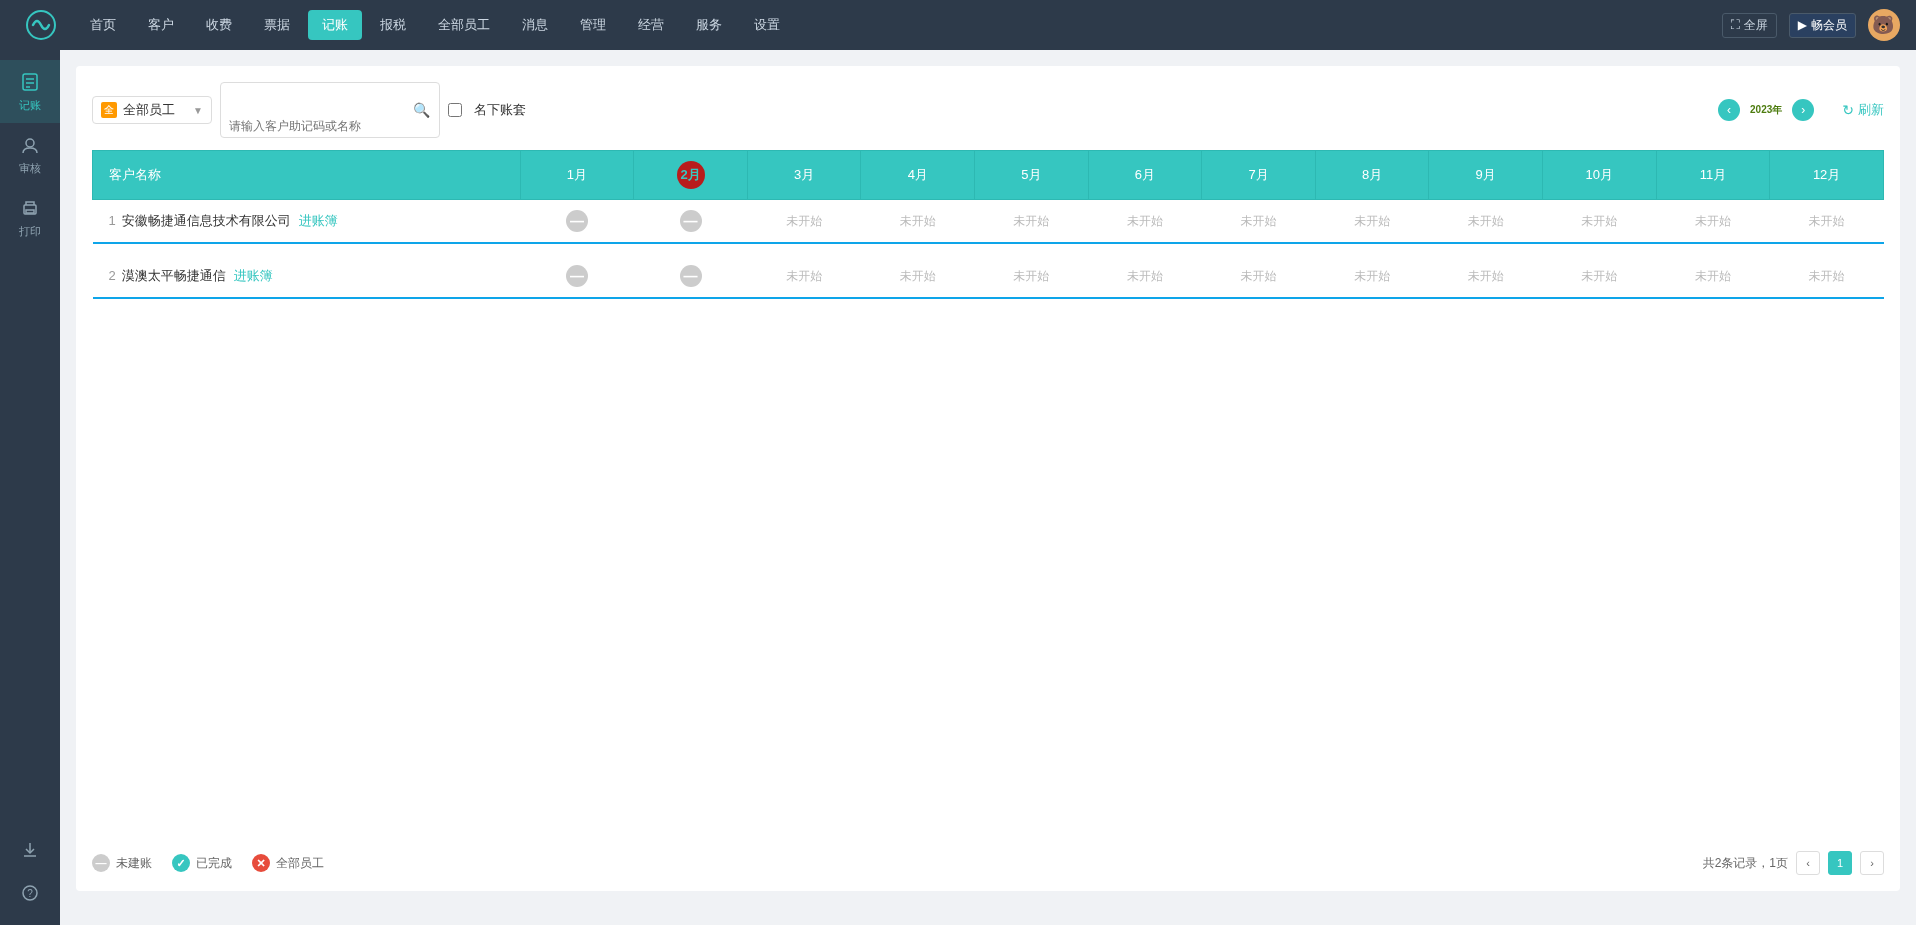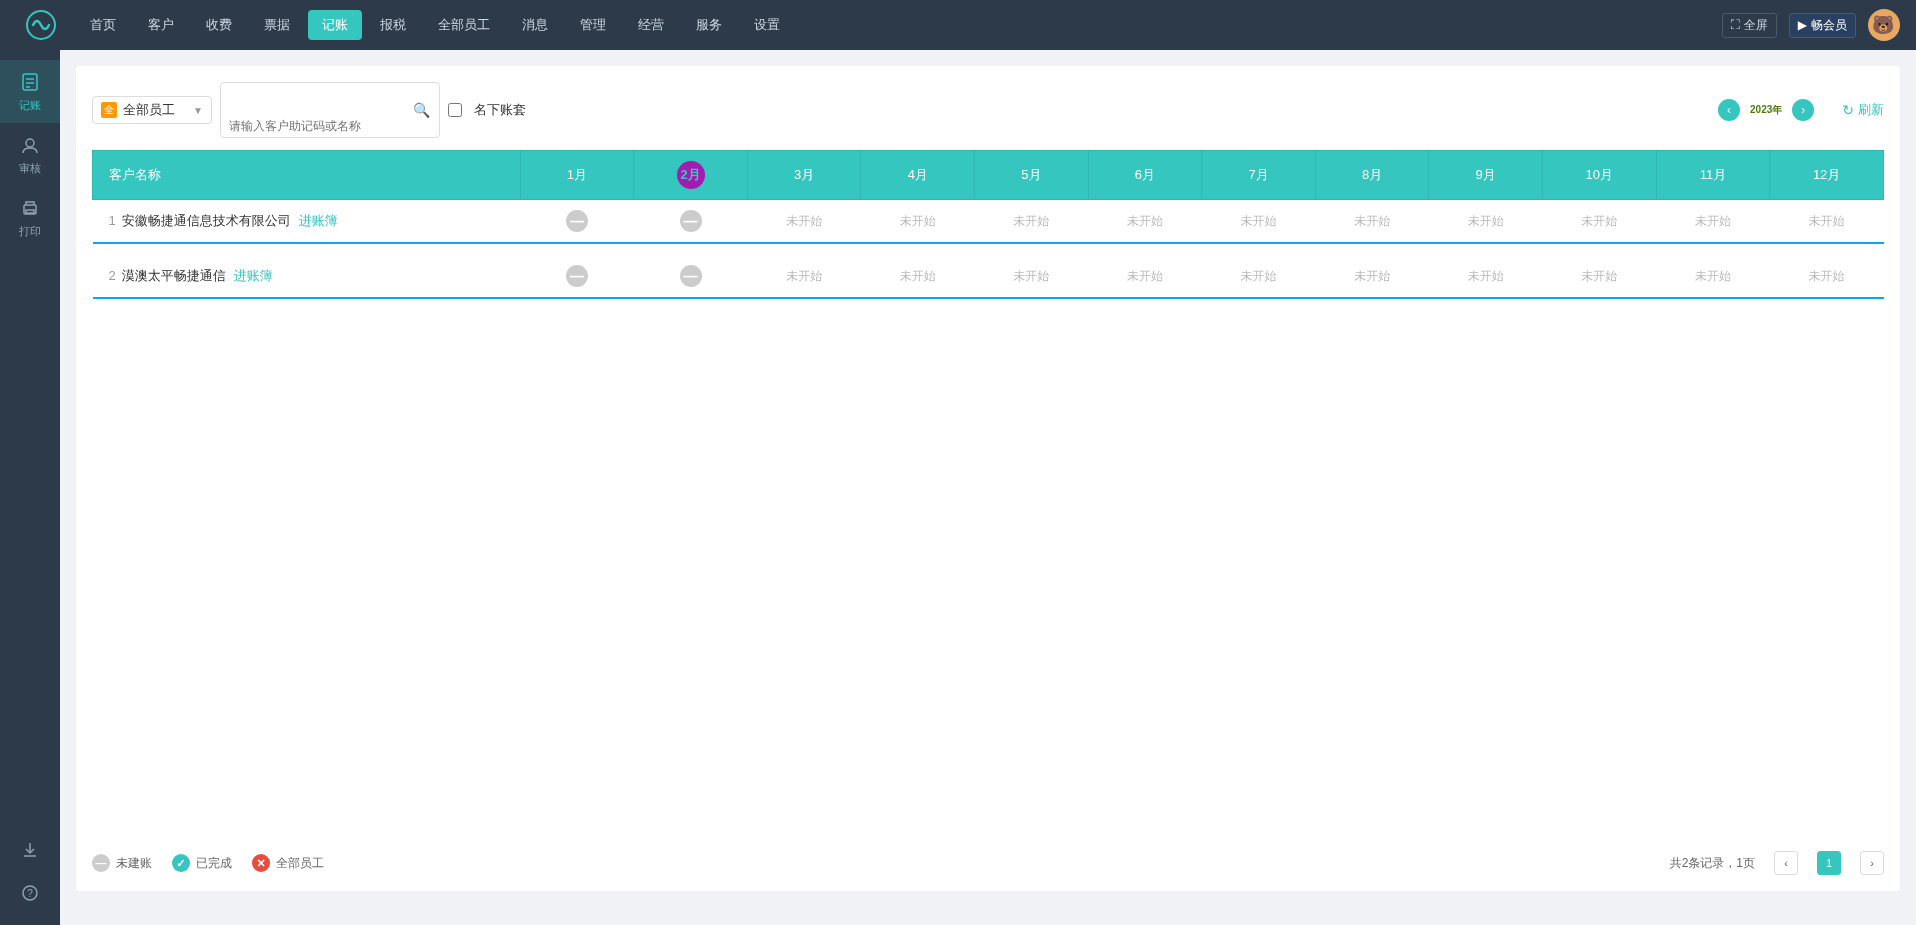--- a/index.html
+++ b/index.html
@@ -264,21 +264,21 @@
       text-align: left;
       padding-left: 16px;
       color: #333;
     }
     .month-active-circle {
       display: inline-flex;
       align-items: center;
       justify-content: center;
       width: 28px; height: 28px;
       border-radius: 50%;
-      background: #a21caf;
+      background: #b91c1c;
       color: #36c6c0;
       font-weight: bold;
     }
     .link-btn {
       color: #36c6c0;
       cursor: pointer;
       margin-left: 8px;
       text-decoration: none;
     }
     .status-dash {
@@ -334,21 +334,21 @@
     .legend-dot.red { background: #e74c3c; }
     .legend-dot-inner {
       color: #fff;
       font-size: 11px;
       font-weight: bold;
     }
     .pagination {
       margin-left: auto;
       display: flex;
       align-items: center;
-      gap: 19px;
+      gap: 8px;
       font-size: 12px;
       color: #666;
     }
     .page-btn {
       width: 24px; height: 24px;
       border: 1px solid #ddd;
       border-radius: 3px;
       display: flex; align-items: center; justify-content: center;
       cursor: pointer;
       font-size: 11px;

